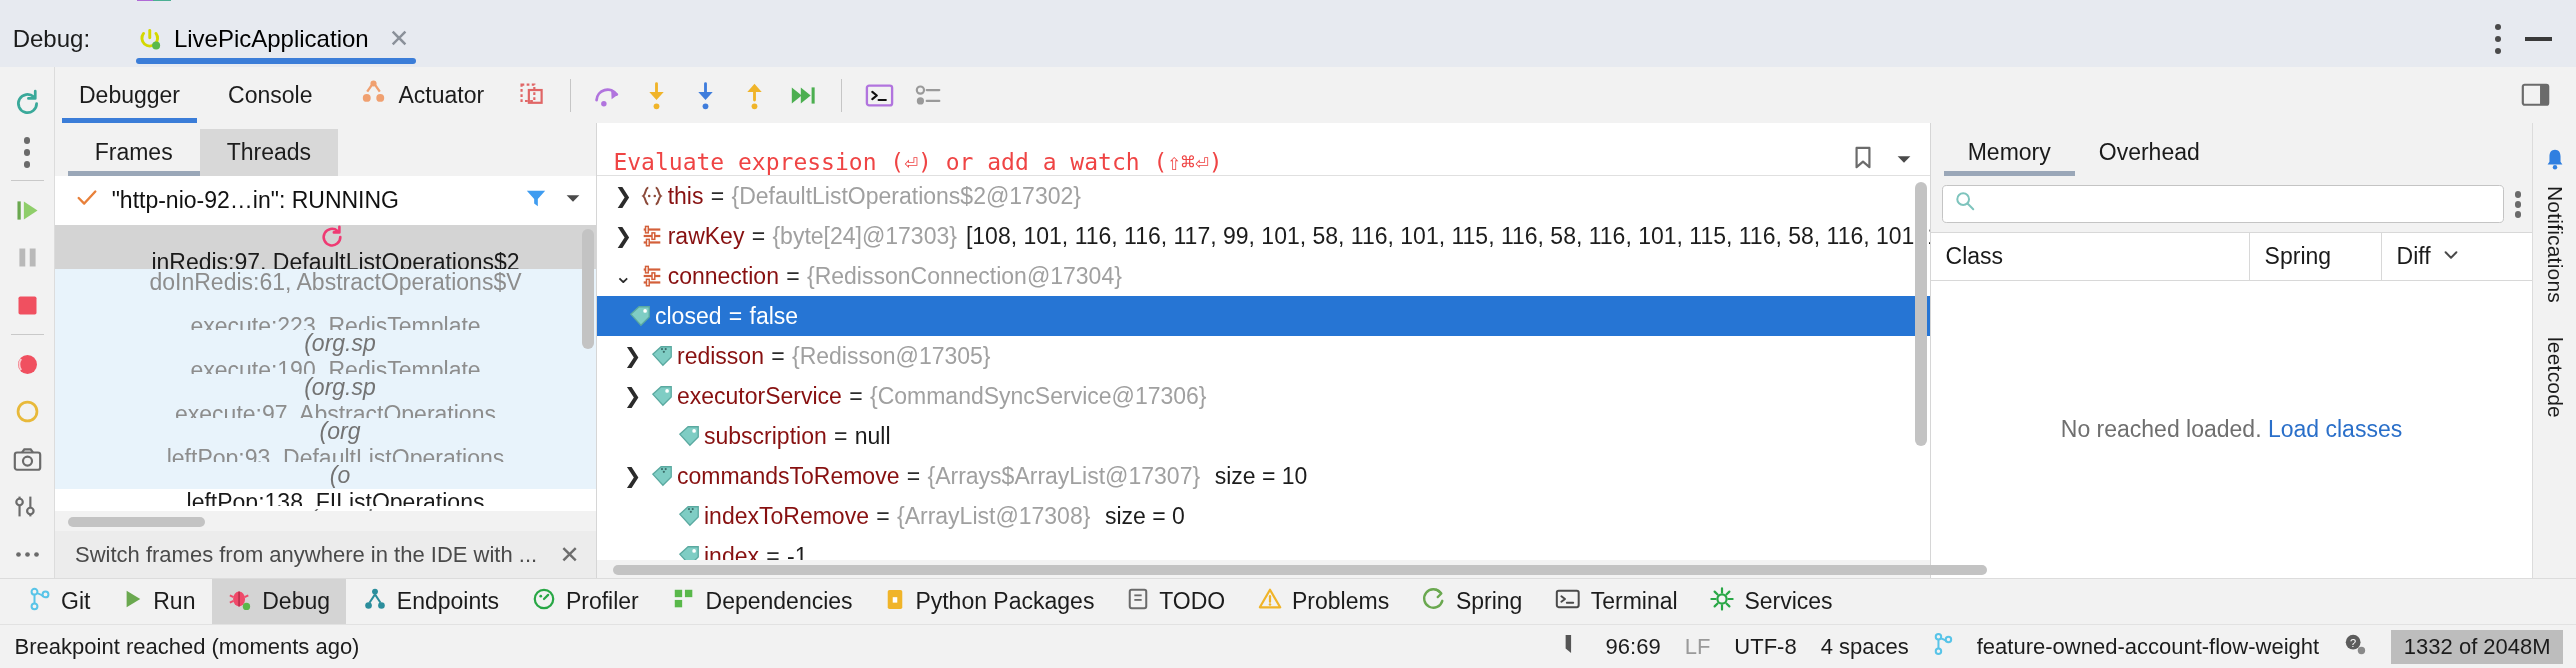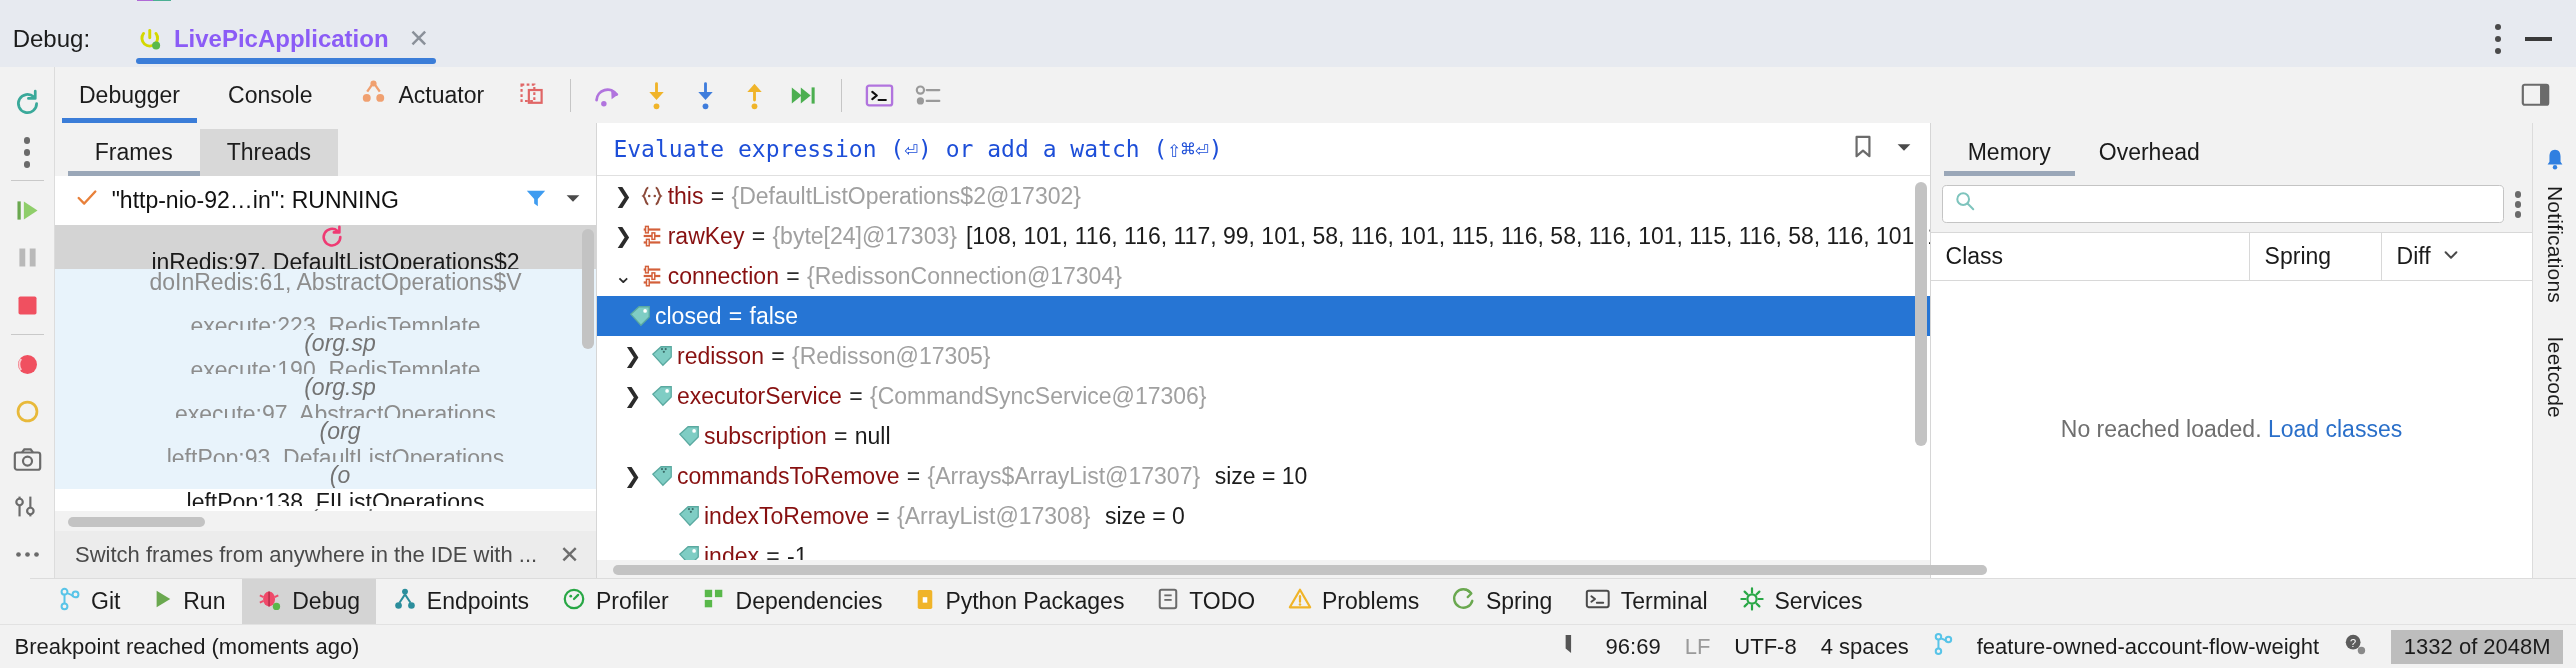--- a/index.html
+++ b/index.html
@@ -26,21 +26,21 @@
     position:relative; flex:0 0 auto;
   }
   .debug-label{ margin-left:12.7px; font-size:24px; color:#1c1c1c; }
   .run-tab{
     margin-left:40px; height:56px; display:flex; align-items:center; gap:11px;
     padding:0 12.7px 0 7.3px; position:relative; cursor:default;
   }
   .run-tab .tab-underline{
     position:absolute; left:5.5px; right:5.5px; bottom:2.7px; height:6.4px; background:#3b7dd8; border-radius:3.6px;
   }
-  .run-tab .tab-name{ font-size:24px; color:#8b5cf6;font-weight:bold; }
+  .run-tab .tab-name{ font-size:24px; color:#000000; }
   .run-tab .tab-close{ font-size:24.6px; color:#8a9099; margin-left:9px; line-height:1; }
 
   .power-icon{ position:relative; width:25.5px; height:25.5px; display:inline-block; }
   .power-icon svg{ display:block; }
 
   .header-right{ position:absolute; right:9px; top:0; height:56px; display:flex; align-items:center; gap:24px; }
   .hdots{ width:6.4px; height:30px; position:relative; }
   .hdots i{ position:absolute; left:0; width:6.4px; height:6.4px; border-radius:50%; background:#4a4a4a; }
   .hdots i:nth-child(1){ top:0; } .hdots i:nth-child(2){ top:12px; } .hdots i:nth-child(3){ top:24px; }
   .minbar{ width:27px; height:3.6px; background:#3a3a3a; margin-right:14.6px; }
@@ -111,22 +111,22 @@
   .frames-hint{
     height:47px; background:#ececec; display:flex; align-items:center; padding:0 12.7px 0 20px; font-size:22px;
     color:#4a4a4a; flex:0 0 auto; position:relative; white-space:nowrap;
   }
   .frames-hint .hx{ position:absolute; right:16.4px; color:#6d6d6d; font-size:24px;}
   .frames-vscroll{ position:absolute; right:1.8px; top:3.6px; width:12.7px; height:120px; background:#c3c3c3; border-radius:6.4px; }
 
   
   .vars-panel{ flex:1 1 auto; display:flex; flex-direction:column; background:#fff; min-width:0; border-right:0.9px solid #d6d6d6;}
   .eval-bar{
-    height:53px; background:#fff; display:flex; align-items:center; padding-left:16.4px;
-    font-family:"DejaVu Sans Mono", monospace; font-size:23px; color:#1d4ed8; flex:0 0 auto;
+    height:53px; background:#fff; display:flex; align-items:flex-end; padding-left:16.4px;
+    font-family:"DejaVu Sans Mono", monospace; font-size:23px; color:#ef4444; flex:0 0 auto;
     border-bottom:0.9px solid #e0e0e0; position:relative; white-space:nowrap;
   }
   .eval-bar-right{ position:absolute; right:16.4px; display:flex; align-items:center; gap:20px;}
   .vars-tree{ flex:1 1 auto; overflow:hidden; background:#fff; position:relative; }
   .vrow{
     height:40px; display:flex; align-items:center; white-space:nowrap; font-size:23px; padding-right:9px;
     overflow:hidden;
   }
   .vrow.selected{ background:#2675d4; }
   .vrow.selected *{ color:#fff !important; }
@@ -165,21 +165,21 @@
   
   .rstrip{
     width:44px; flex:0 0 auto; background:#f2f2f2; border-left:0.9px solid #dcdcdc;
     display:flex; flex-direction:column; align-items:center; padding-top:24px; gap:9px;
   }
   .vtext{ writing-mode:vertical-rl; font-size:21px; color:#1c1c1c; letter-spacing:0.2px; }
 
   
   .bottombar{
     height:46px; background:#f2f2f2; display:flex; align-items:center; padding-left:12.7px;
-    flex:0 0 auto; border-top:0.9px solid #dcdcdc; gap:0;margin-left:30px;
+    flex:0 0 auto; border-top:0.9px solid #dcdcdc; gap:0;
   }
   .bb-item{ height:46px; display:flex; align-items:center; gap:10px; padding:0 16.4px; font-size:23px; color:#1c1c1c; }
   .bb-item.active{ background:#d4d4d4; }
 
   
   .statusbar{
     height:44px; background:#f2f2f2; display:flex; align-items:center; padding-left:14.6px;
     flex:0 0 auto; font-size:22px; color:#1c1c1c; position:relative; border-top:0.9px solid #e2e2e2;
   }
   .sb-right{ position:absolute; right:0; top:0; height:44px; display:flex; align-items:center; gap:24px; padding-right:12.7px; }

